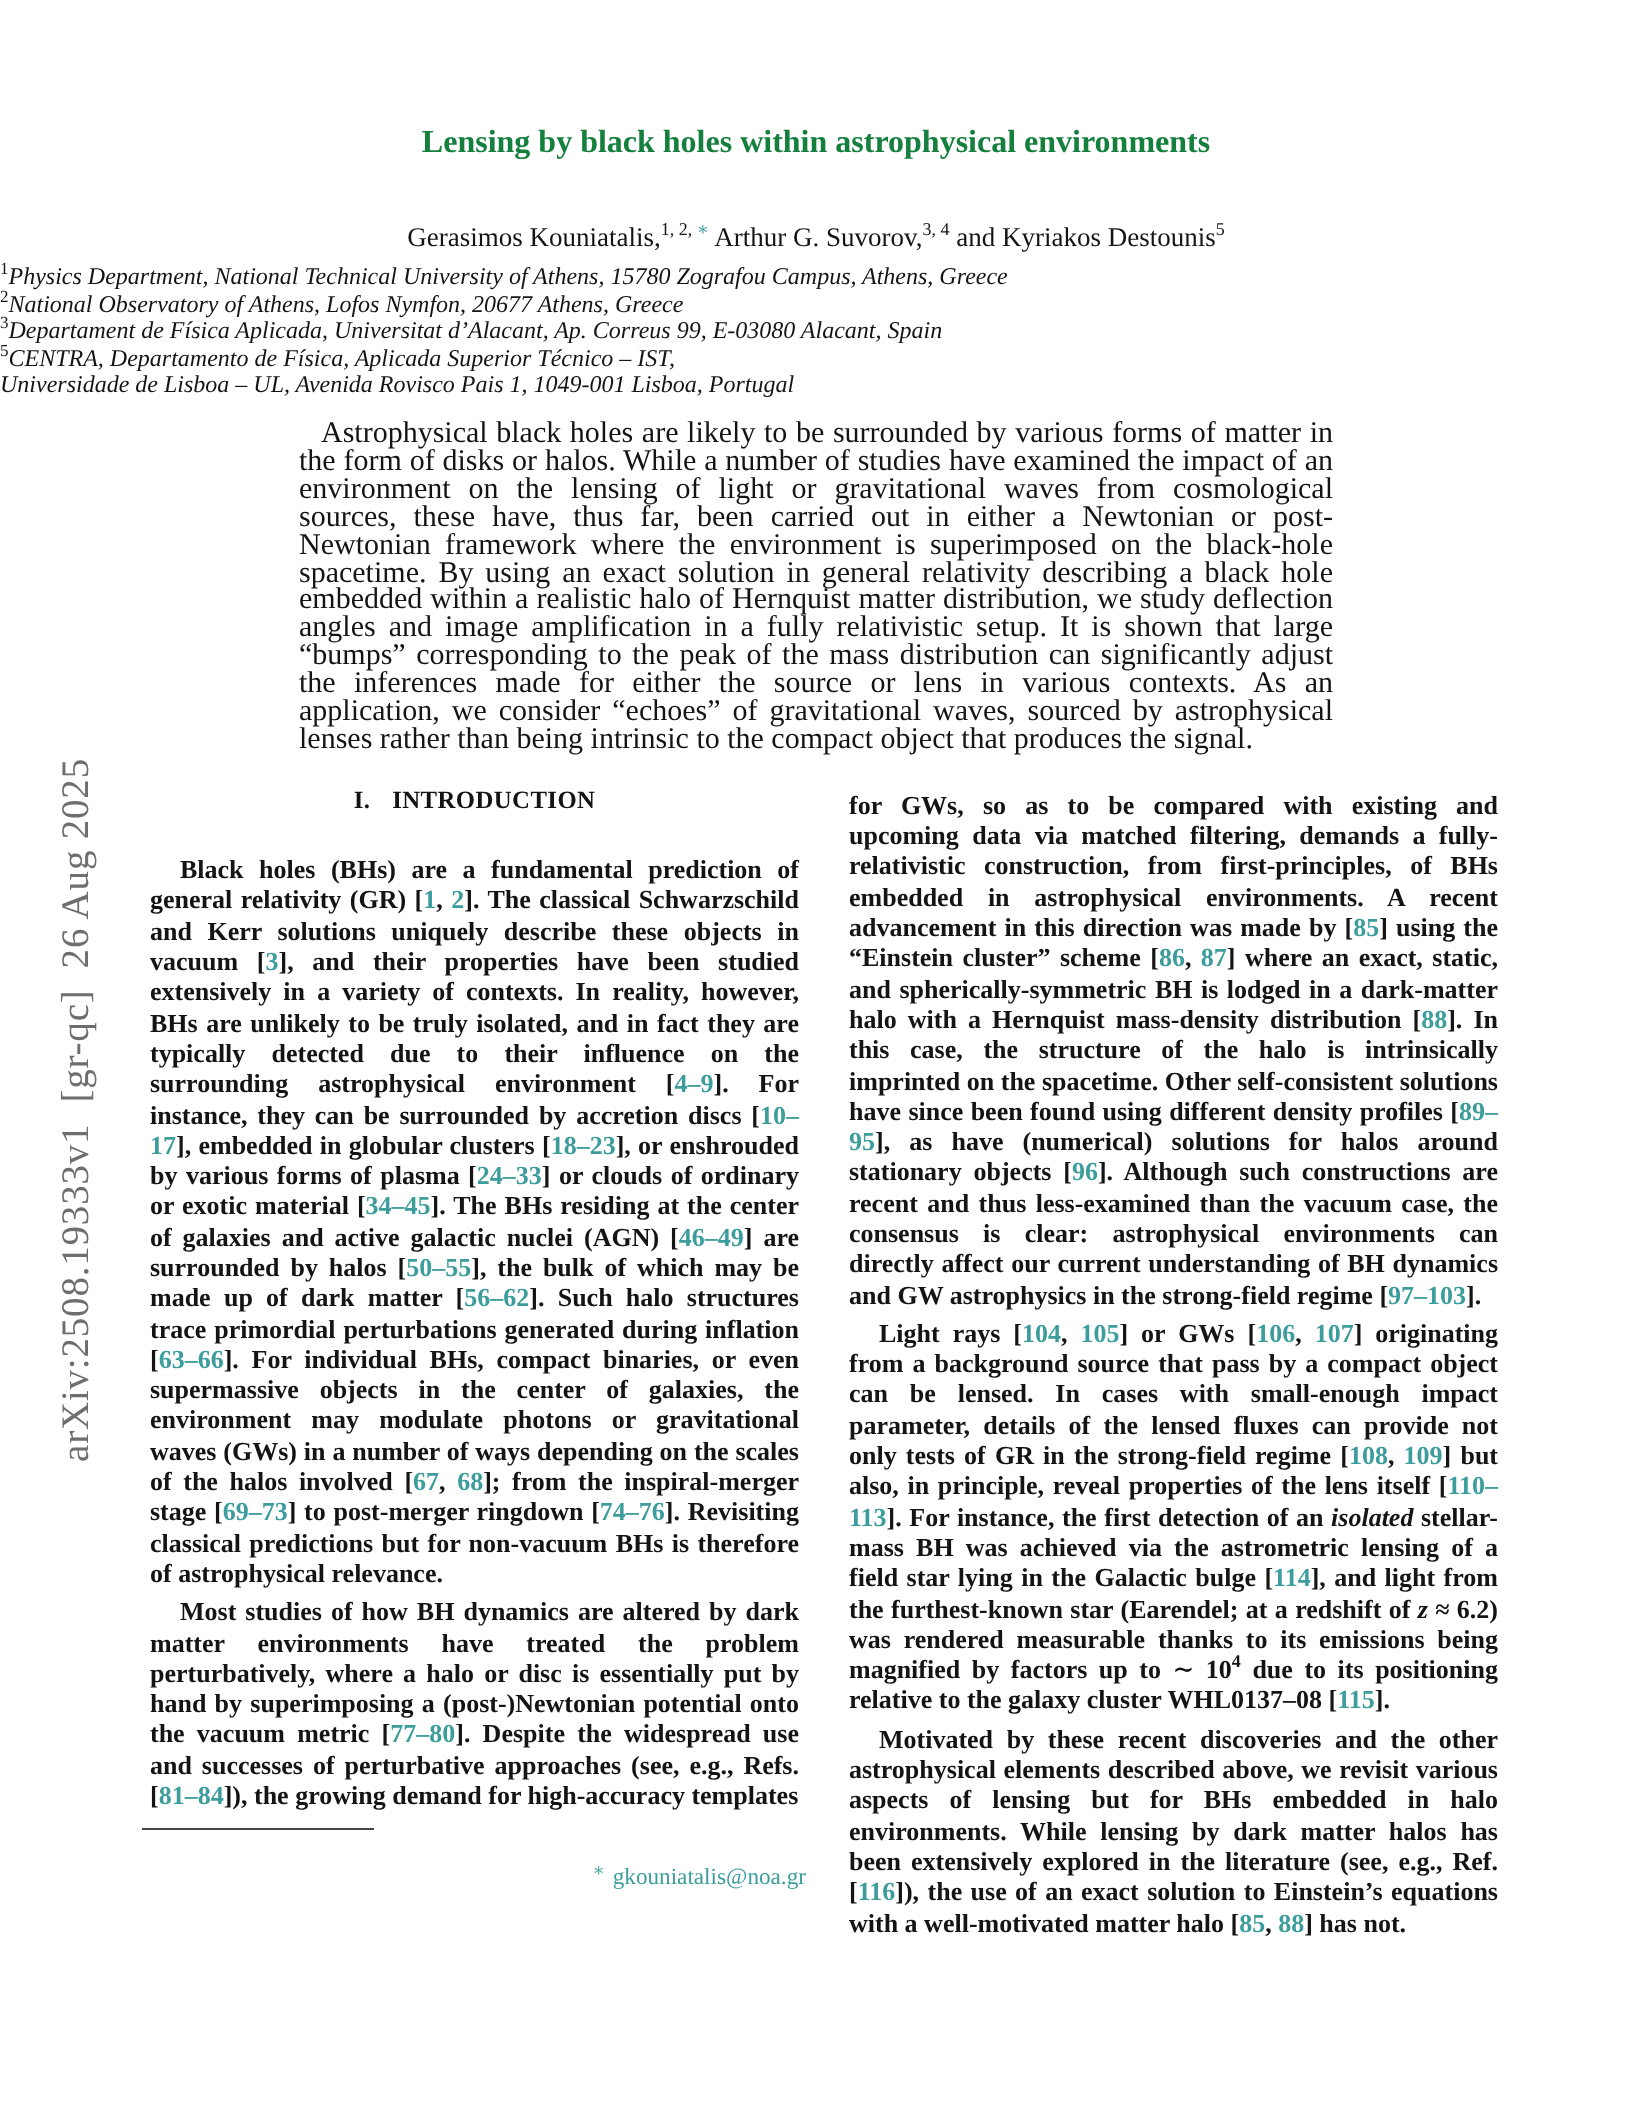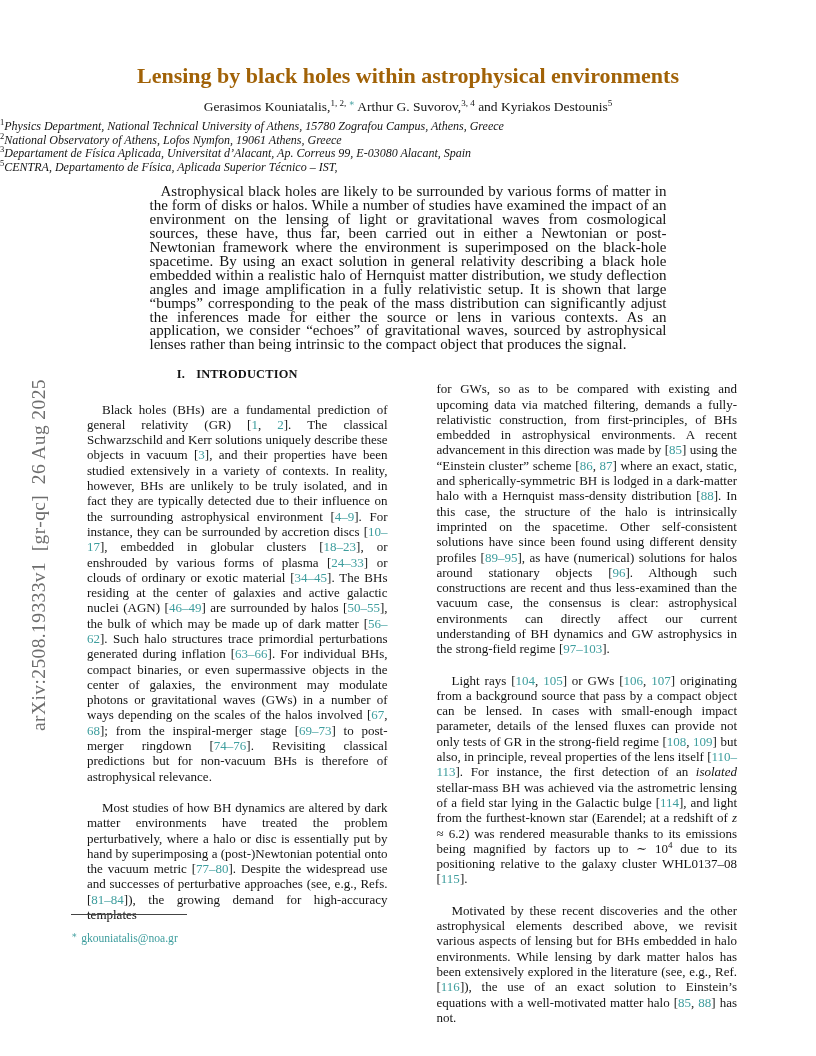--- a/index.html
+++ b/index.html
@@ -9,24 +9,24 @@
     overflow:hidden;
   }
   .arxiv-banner{
     position:absolute;left:39px;top:555px;
     transform:translate(-50%,-50%) rotate(-90deg);
     transform-origin:center;white-space:pre;
     font-size:19.5px;color:#6e6e6e;letter-spacing:.4px;
   }
   .title{
     margin:63px 90px 0;text-align:center;
-    font-size:22px;font-weight:bold;color:#a16207;
+    font-size:16px;font-weight:bold;color:#15803d;
   }
   .authors{
-    margin-top:10px;text-align:center;font-size:13.5px;
+    margin-top:30px;text-align:center;font-size:13.5px;
   }
   .authors sup{font-size:9px;}
   .affils{
     margin-top:5px;text-align:left;font-style:italic;
     font-size:12px;line-height:13.6px;
   }
   .affils sup{font-size:8.5px;font-style:normal;}
   .abstract{
     width:517px;margin:11px auto 0;text-align:justify;
     font-size:15px;line-height:13.9px;text-indent:11px;
@@ -37,50 +37,51 @@
   }
   .col{
     width:332.5px;font-size:13px;line-height:15.3px;
     text-align:justify;hyphens:auto;
   }
   .section-heading{
     text-align:center;font-weight:bold;font-size:12.4px;
     margin:2px 0 19px 0;letter-spacing:.2px;
   }
   .section-heading .sec-num{margin-right:11px;}
-  .col p{margin:16px;}
+  .col p{margin:4px;font-weight:bold;}
   .col p.indent{text-indent:15px;}
   .cite{color:#3d9d9d;}
   sup{line-height:0;}
   .col sup{font-size:9px;}
   .footnote{
-    position:absolute;left:71px;top:914px;width:332px;font-size:11.6px;
+    position:absolute;left:71px;top:914px;width:332px;font-size:11.6px;text-align:right;
   }
   .footnote-rule{
     width:116px;border:0;border-top:1.2px solid #444;margin:0 0 15px 0;
   }
   .footnote .marker{color:#3d9d9d;font-size:9px;vertical-align:4px;margin-right:4px;}
   .footnote .email{color:#3d9d9d;}
 </style>
 </head>
 <body>
 
 <div class="page">
 
   <div class="arxiv-banner">arXiv:2508.19333v1  [gr-qc]  26 Aug 2025</div>
 
   <h1 class="title">Lensing by black holes within astrophysical environments</h1>
 
   <div class="authors">Gerasimos Kouniatalis,<sup>1, 2, </sup><sup class="cite">∗</sup> Arthur G. Suvorov,<sup>3, 4</sup> and Kyriakos Destounis<sup>5</sup></div>
 
   <div class="affils">
     <div><sup>1</sup><span>Physics Department, National Technical University of Athens, 15780 Zografou Campus, Athens, Greece</span></div>
-    <div><sup>2</sup><span>National Observatory of Athens, Lofos Nymfon, 19061 Athens, Greece</span></div>
+    <div><sup>2</sup><span>National Observatory of Athens, Lofos Nymfon, 20677 Athens, Greece</span></div>
     <div><sup>3</sup><span>Departament de Física Aplicada, Universitat d’Alacant, Ap. Correus 99, E-03080 Alacant, Spain</span></div>
     <div><sup>5</sup><span>CENTRA, Departamento de Física, Aplicada Superior Técnico – IST,</span></div>
+    <div><sup></sup><span>Universidade de Lisboa – UL, Avenida Rovisco Pais 1, 1049-001 Lisboa, Portugal</span></div>
   </div>
 
   <div class="abstract">Astrophysical black holes are likely to be surrounded by various forms of matter in the form of disks or halos. While a number of studies have examined the impact of an environment on the lensing of light or gravitational waves from cosmological sources, these have, thus far, been carried out in either a Newtonian or post-Newtonian framework where the environment is superimposed on the black-hole spacetime. By using an exact solution in general relativity describing a black hole embedded within a realistic halo of Hernquist matter distribution, we study deflection angles and image amplification in a fully relativistic setup. It is shown that large “bumps” corresponding to the peak of the mass distribution can significantly adjust the inferences made for either the source or lens in various contexts. As an application, we consider “echoes” of gravitational waves, sourced by astrophysical lenses rather than being intrinsic to the compact object that produces the signal.</div>
 
   <div class="columns">
     <div class="col">
       <div class="section-heading">
         <span class="sec-num">I.</span><span>INTRODUCTION</span>
       </div>
       <p class="indent">Black holes (BHs) are a fundamental prediction of general relativity (GR) [<span class="cite">1</span>, <span class="cite">2</span>]. The classical Schwarzschild and Kerr solutions uniquely describe these objects in vacuum [<span class="cite">3</span>], and their properties have been studied extensively in a variety of contexts. In reality, however, BHs are unlikely to be truly isolated, and in fact they are typically detected due to their influence on the surrounding astrophysical environment [<span class="cite">4–9</span>]. For instance, they can be surrounded by accretion discs [<span class="cite">10–17</span>], embedded in globular clusters [<span class="cite">18–23</span>], or enshrouded by various forms of plasma [<span class="cite">24–33</span>] or clouds of ordinary or exotic material [<span class="cite">34–45</span>]. The BHs residing at the center of galaxies and active galactic nuclei (AGN) [<span class="cite">46–49</span>] are surrounded by halos [<span class="cite">50–55</span>], the bulk of which may be made up of dark matter [<span class="cite">56–62</span>]. Such halo structures trace primordial perturbations generated during inflation [<span class="cite">63–66</span>]. For individual BHs, compact binaries, or even supermassive objects in the center of galaxies, the environment may modulate photons or gravitational waves (GWs) in a number of ways depending on the scales of the halos involved [<span class="cite">67</span>, <span class="cite">68</span>]; from the inspiral-merger stage [<span class="cite">69–73</span>] to post-merger ringdown [<span class="cite">74–76</span>]. Revisiting classical predictions but for non-vacuum BHs is therefore of astrophysical relevance.</p>

